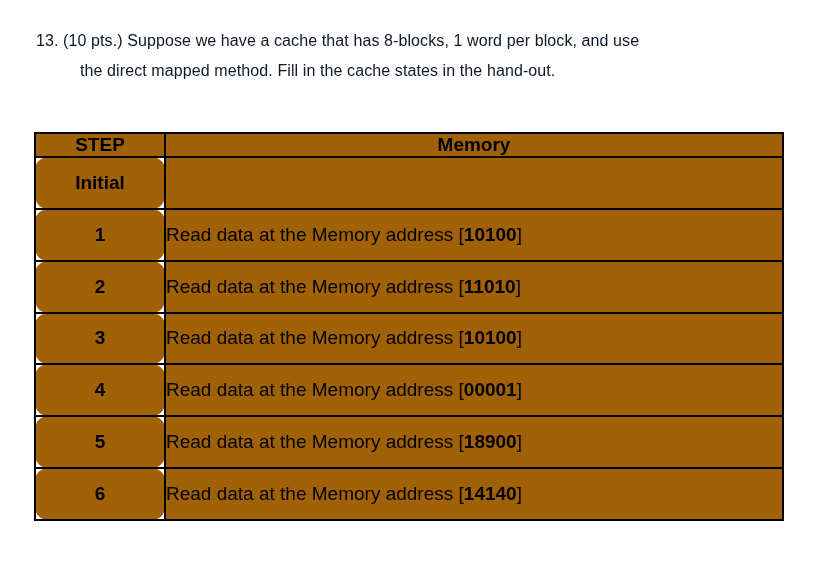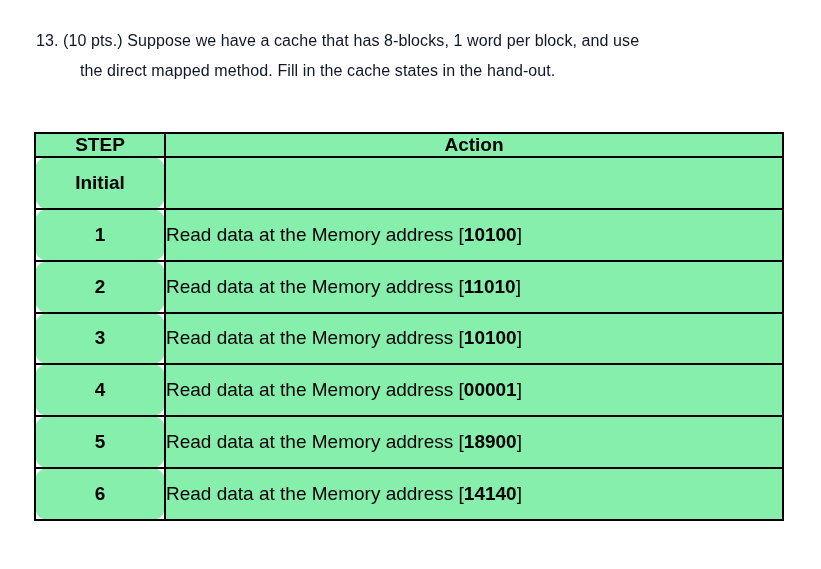--- a/index.html
+++ b/index.html
@@ -31,21 +31,21 @@
     width: 748px;
     height: 389px;
     border-collapse: collapse;
     table-layout: fixed;
     font-size: 19px;
   }
   table.cache-table th,
   table.cache-table td {
     border: 2px solid #000000;
     padding: 0;
-    background: #86efac;
+    background: #a16207;
   }
   .col-step  { width: 130px; }
   .col-action{ width: 618px; }
   th.step-header, th.action-header {
     font-weight: bold;
     text-align: center;
     font-size: 19px;
   }
   td.step-cell {
     font-weight: bold;
@@ -70,21 +70,21 @@
 </div>
 
 <table class="cache-table">
   <colgroup>
     <col class="col-step">
     <col class="col-action">
   </colgroup>
   <thead>
     <tr>
       <th class="step-header">STEP</th>
-      <th class="action-header">Action</th>
+      <th class="action-header">Memory</th>
     </tr>
   </thead>
   <tbody id="table-body">
       <tr>
         <td class="step-cell">Initial</td>
         <td class="action-cell"></td>
       </tr>
       <tr>
         <td class="step-cell">1</td>
         <td class="action-cell"><span>Read data at the Memory address [</span><b>10100</b><span>]</span></td>

